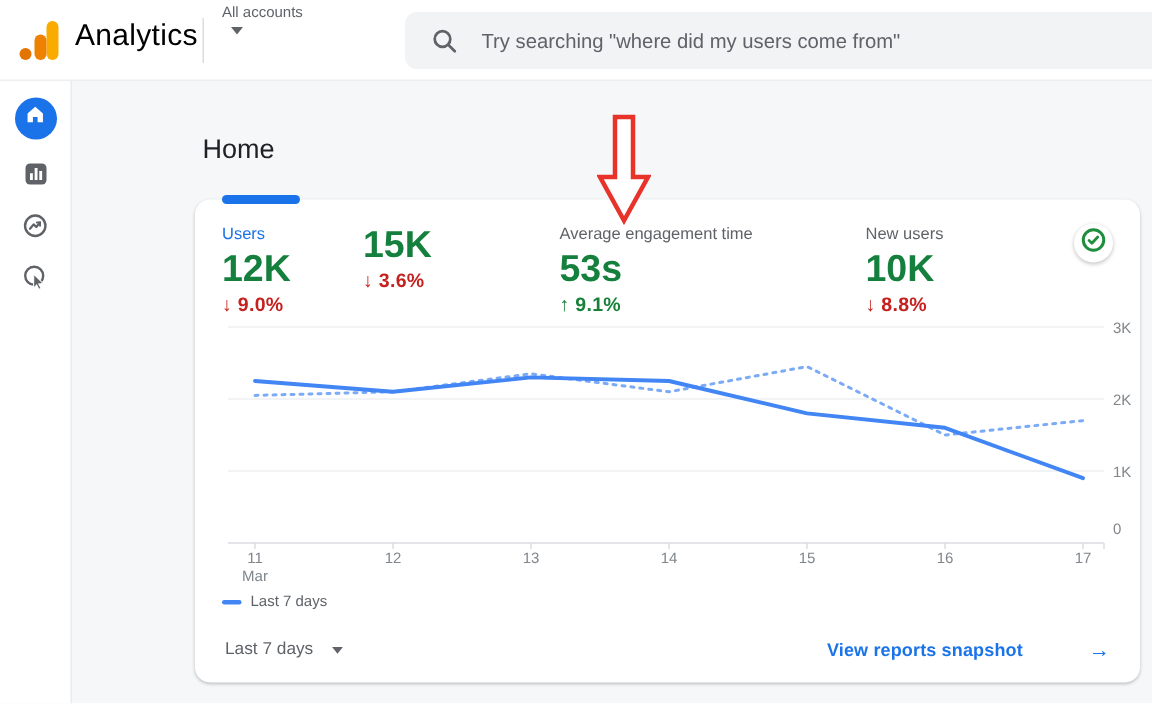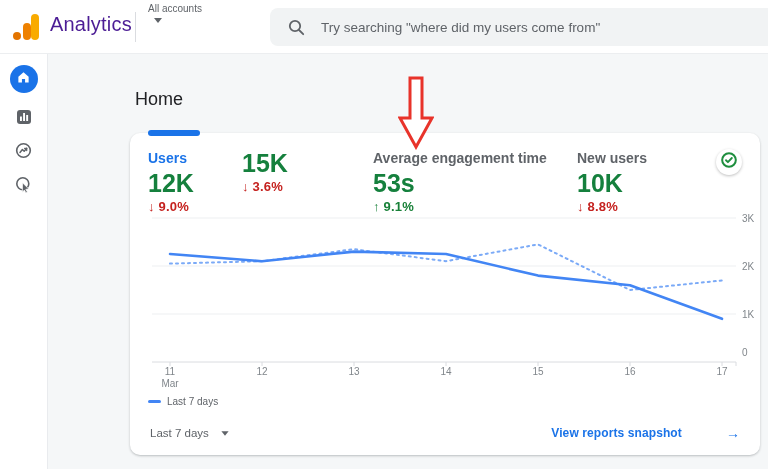--- a/index.html
+++ b/index.html
@@ -5,21 +5,21 @@
   html,body{margin:0;padding:0;background:#fff;}
   body{width:768px;height:469px;overflow:hidden;font-family:"Liberation Sans",sans-serif;-webkit-font-smoothing:antialiased;}
   .stage{position:relative;width:768px;height:469px;background:#f5f7f8;}
 
   
   .topbar{position:absolute;left:0;top:0;width:768px;height:53px;background:#fff;border-bottom:1px solid #eceef0;display:flex;align-items:center;z-index:5;}
   .logo{position:absolute;left:13px;top:14px;width:27px;height:26px;}
   .logo .bar-tall{position:absolute;right:1px;top:0;width:8px;height:26px;border-radius:4px;background:#f9ab00;}
   .logo .bar-mid{position:absolute;left:10px;top:9px;width:8px;height:17px;border-radius:4px;background:#ee8100;}
   .logo .dot{position:absolute;left:0;top:18px;width:8px;height:8px;border-radius:50%;background:#e37400;}
-  .brand{position:absolute;left:50px;top:13px;font-size:20px;color:#4c1d95;letter-spacing:.2px;}
+  .brand{position:absolute;left:50px;top:13px;font-size:20px;color:#000000;letter-spacing:.2px;}
   .tb-divider{position:absolute;left:135px;top:12px;width:1px;height:30px;background:#dadce0;}
   .account{position:absolute;left:148px;top:3px;display:flex;flex-direction:column;align-items:flex-start;cursor:pointer;}
   .account .acct-label{font-size:10px;color:#5f6368;}
   .caret{width:0;height:0;border-left:4px solid transparent;border-right:4px solid transparent;border-top:5px solid #5f6368;display:inline-block;}
   .account .caret{margin-top:4px;margin-left:6px;}
   .searchbar{position:absolute;left:270px;right:0;top:8px;height:38px;background:#f1f3f4;border-radius:8px 0 0 8px;display:flex;align-items:center;padding-left:18px;box-sizing:border-box;}
   .searchbar .s-icon{margin-right:14px;display:flex;}
   .searchbar input{border:none;background:transparent;outline:none;font-size:13.5px;color:#5f6368;width:420px;font-family:"Liberation Sans",sans-serif;}
   .searchbar input::placeholder{color:#5f6368;opacity:1;}
 
@@ -31,21 +31,21 @@
 
   
   .content-title{position:absolute;left:135px;top:89px;font-size:18px;color:#202124;z-index:1;}
 
   .card{position:absolute;left:130px;top:133px;width:630px;height:322px;background:#fff;border-radius:10px;box-shadow:0 1px 2px rgba(60,64,67,.22),0 1px 3px rgba(60,64,67,.1);z-index:2;}
   .tab-indicator{position:absolute;left:18px;top:-3px;width:52px;height:6px;border-radius:4px;background:#1a73e8;}
 
   .metrics{position:absolute;left:18px;top:17px;right:64px;display:flex;}
   .metric{display:flex;flex-direction:column;cursor:pointer;}
   .m0{width:94px;}.m1{width:131px;}.m2{width:204px;}
-  .metric .m-label{font-size:14px;color:#5f6368;margin-bottom:4px;white-space:nowrap;font-weight:bold;}
+  .metric .m-label{font-size:11px;color:#5f6368;margin-bottom:4px;white-space:nowrap;}
   .metric.active .m-label{color:#1a73e8;}
   .metric .m-value{font-size:25px;color:#15803d;line-height:26px;font-weight:bold;}
   .metric .m-delta{font-size:13px;font-weight:700;margin-top:3px;letter-spacing:.2px;}
   .delta-down{color:#c5221f;}
   .delta-up{color:#188038;}
 
   .check-badge{position:absolute;right:18px;top:16px;width:26px;height:26px;border-radius:50%;background:#fff;box-shadow:0 1px 3px rgba(0,0,0,.25);display:flex;align-items:center;justify-content:center;cursor:pointer;}
 
   .chart-wrap{position:absolute;left:0;top:70px;width:630px;height:190px;padding-left:14px;}
   .legend{position:absolute;left:18px;top:263px;display:flex;align-items:center;font-size:10px;color:#5f6368;}

